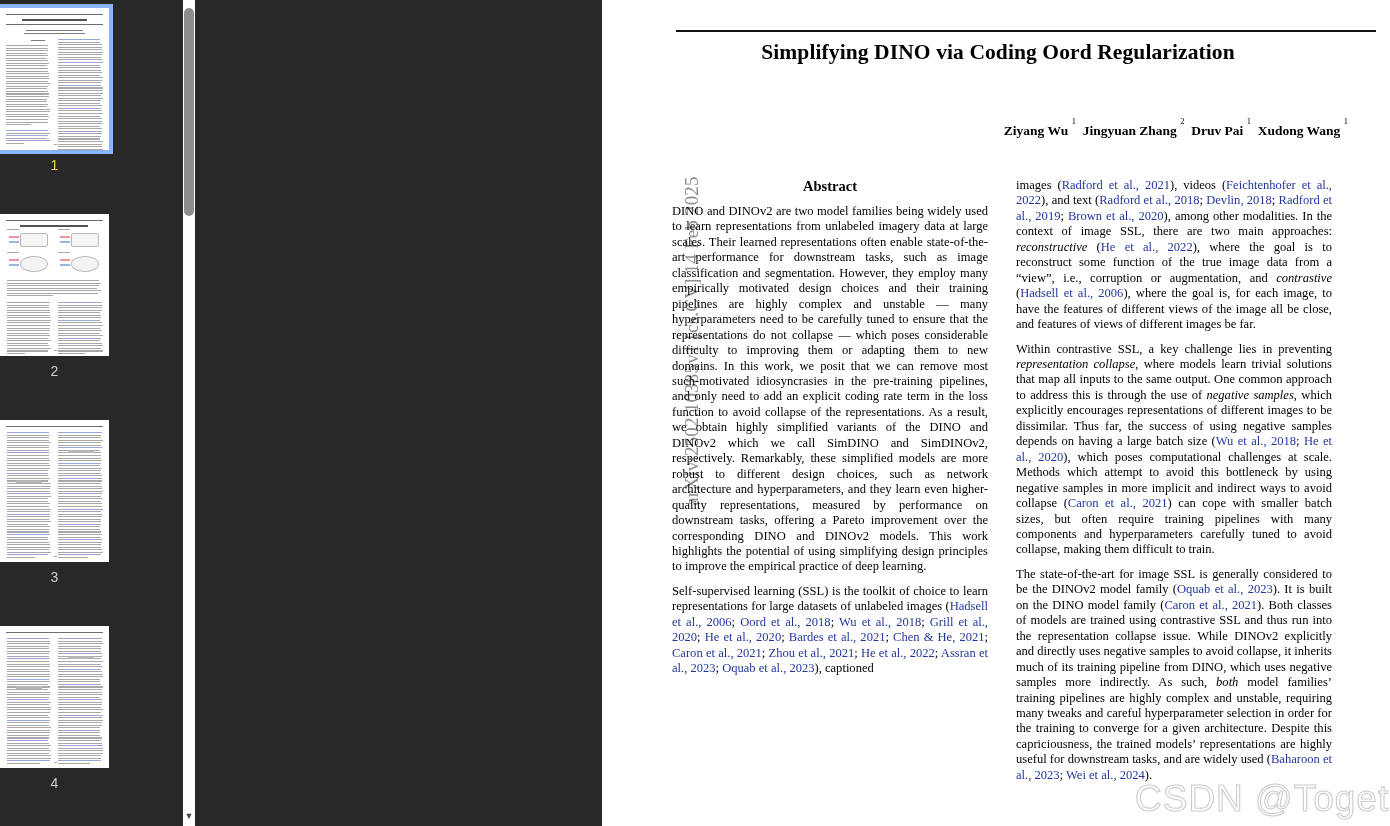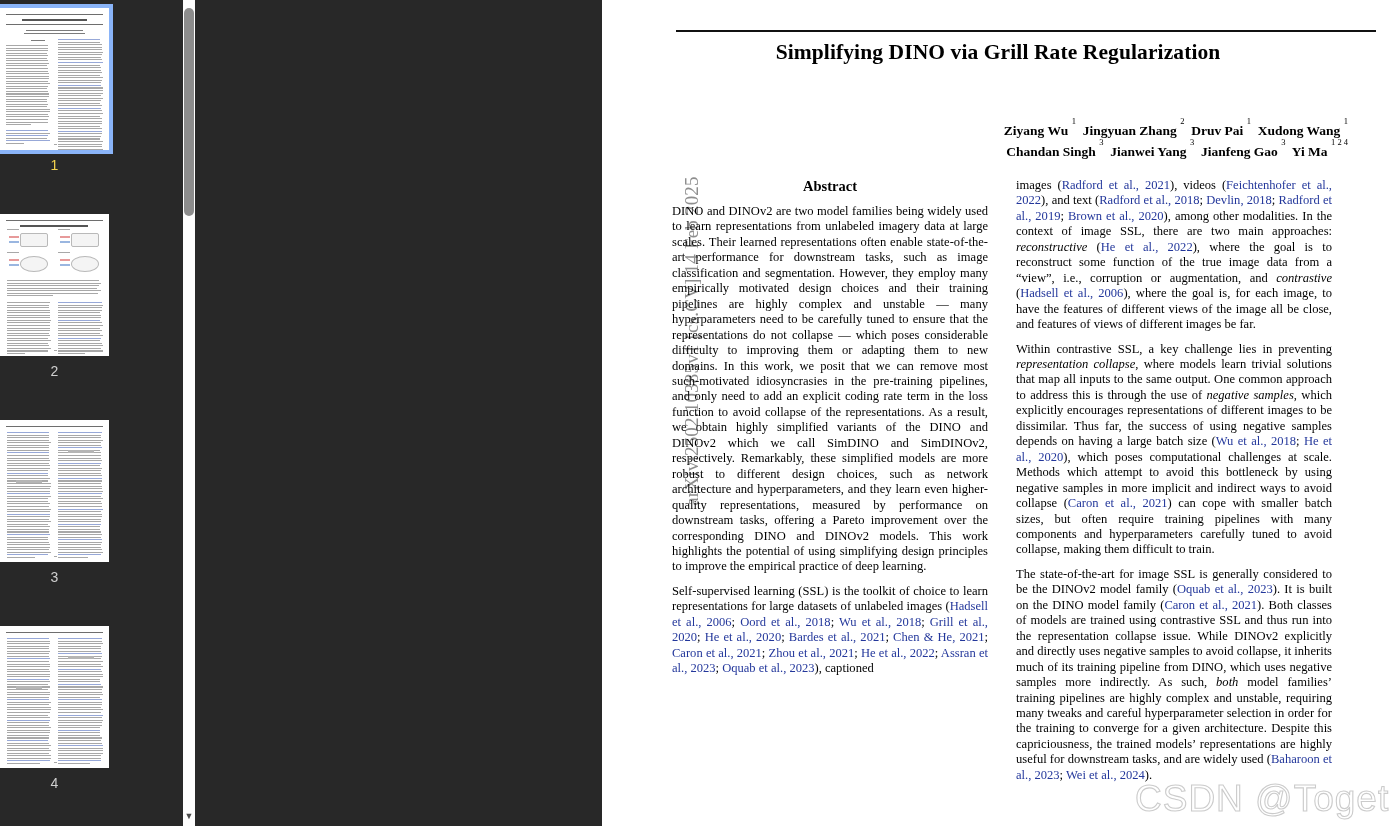--- a/index.html
+++ b/index.html
@@ -613,25 +613,24 @@
 
   <div id="viewer">
 
     <div id="page">
       <div class="page-inner">
 
         <div id="arxiv-stamp">arXiv:2502.10385v1  [cs.CV]  14 Feb 2025</div>
 
         <div id="title-rule"></div>
 
-        <div id="title">Simplifying DINO via Grill Rate Regularization</div>
+        <div id="title">Simplifying DINO via Coding Oord Regularization</div>
 
         <div id="authors">
           <div>Ziyang Wu <sup>1</sup>&nbsp; Jingyuan Zhang <sup>2</sup>&nbsp; Druv Pai <sup>1</sup>&nbsp; Xudong Wang <sup>1</sup></div>
-          <div>Chandan Singh <sup>3</sup>&nbsp; Jianwei Yang <sup>3</sup>&nbsp; Jianfeng Gao <sup>3</sup>&nbsp; Yi Ma <sup>1 2 4</sup></div>
         </div>
 
         <div id="cols">
 
           <div class="col">
             <div class="sec-head-center">Abstract</div>
             <p class="body abs">DINO and DINOv2 are two model families being widely used to learn representations from unlabeled imagery data at large scales. Their learned representations often enable state-of-the-art performance for downstream tasks, such as image classification and segmentation. However, they employ many empirically motivated design choices and their training pipelines are highly complex and unstable — many hyperparameters need to be carefully tuned to ensure that the representations do not collapse — which poses considerable difficulty to improving them or adapting them to new domains. In this work, we posit that we can remove most such-motivated idiosyncrasies in the pre-training pipelines, and only need to add an explicit coding rate term in the loss function to avoid collapse of the representations. As a result, we obtain highly simplified variants of the DINO and DINOv2 which we call SimDINO and SimDINOv2, respectively. Remarkably, these simplified models are more robust to different design choices, such as network architecture and hyperparameters, and they learn even higher-quality representations, measured by performance on downstream tasks, offering a Pareto improvement over the corresponding DINO and DINOv2 models. This work highlights the potential of using simplifying design principles to improve the empirical practice of deep learning.</p>
 
             <p class="body">Self-supervised learning (SSL) is the toolkit of choice to learn representations for large datasets of unlabeled images (<span class="cite">Hadsell et al., 2006</span>; <span class="cite">Oord et al., 2018</span>; <span class="cite">Wu et al., 2018</span>; <span class="cite">Grill et al., 2020</span>; <span class="cite">He et al., 2020</span>; <span class="cite">Bardes et al., 2021</span>; <span class="cite">Chen &amp; He, 2021</span>; <span class="cite">Caron et al., 2021</span>; <span class="cite">Zhou et al., 2021</span>; <span class="cite">He et al., 2022</span>; <span class="cite">Assran et al., 2023</span>; <span class="cite">Oquab et al., 2023</span>), captioned</p>
           </div>

